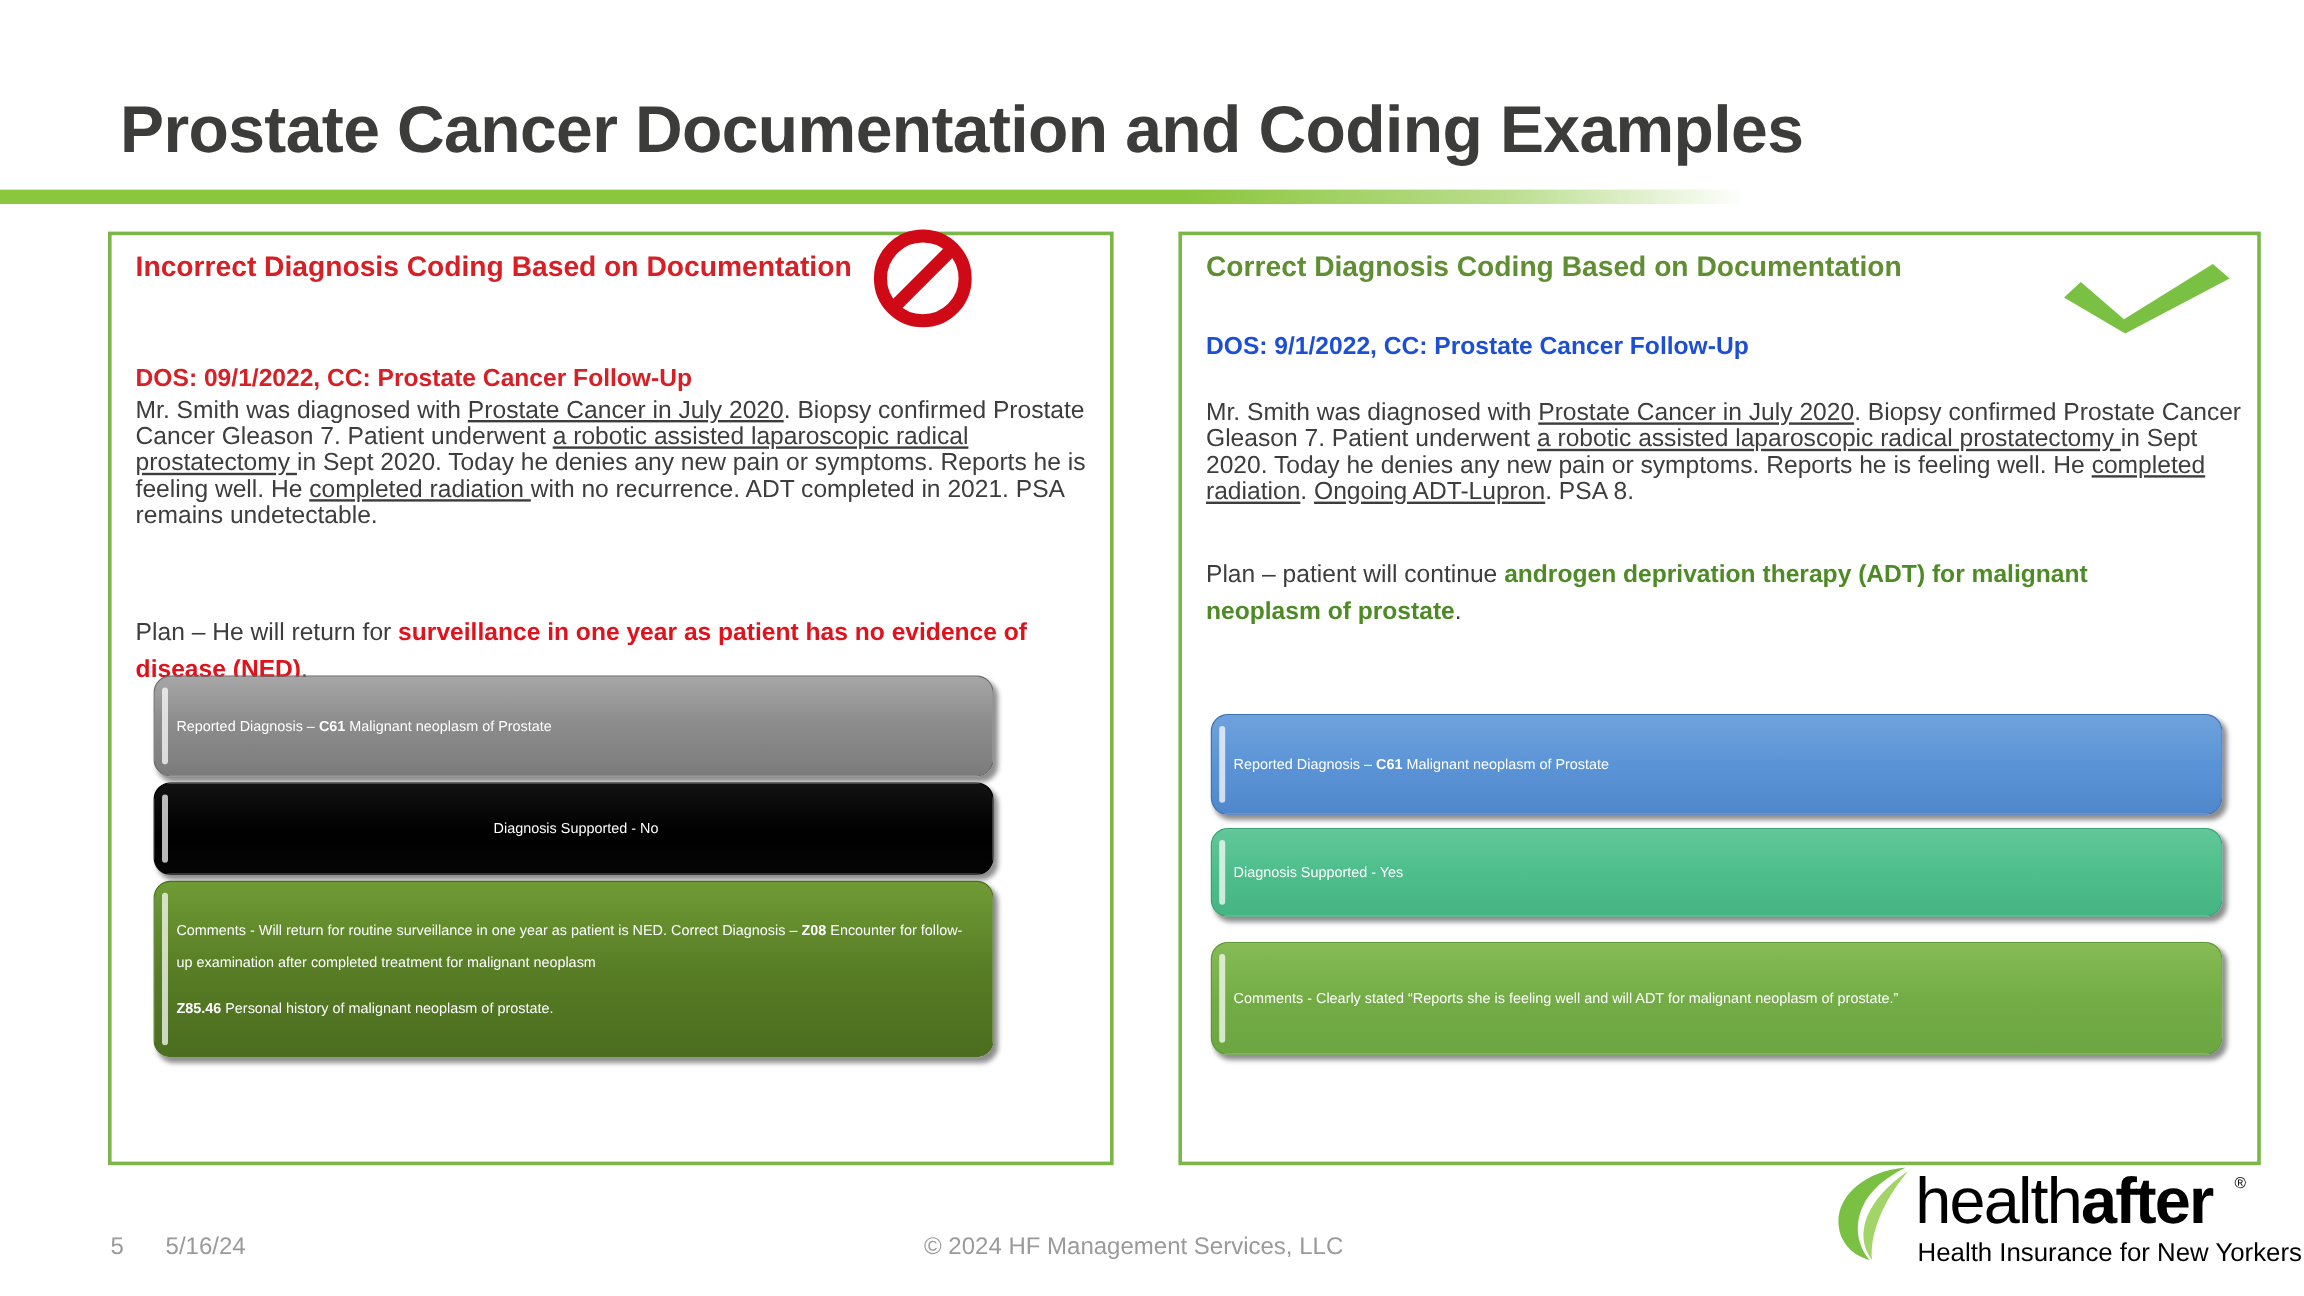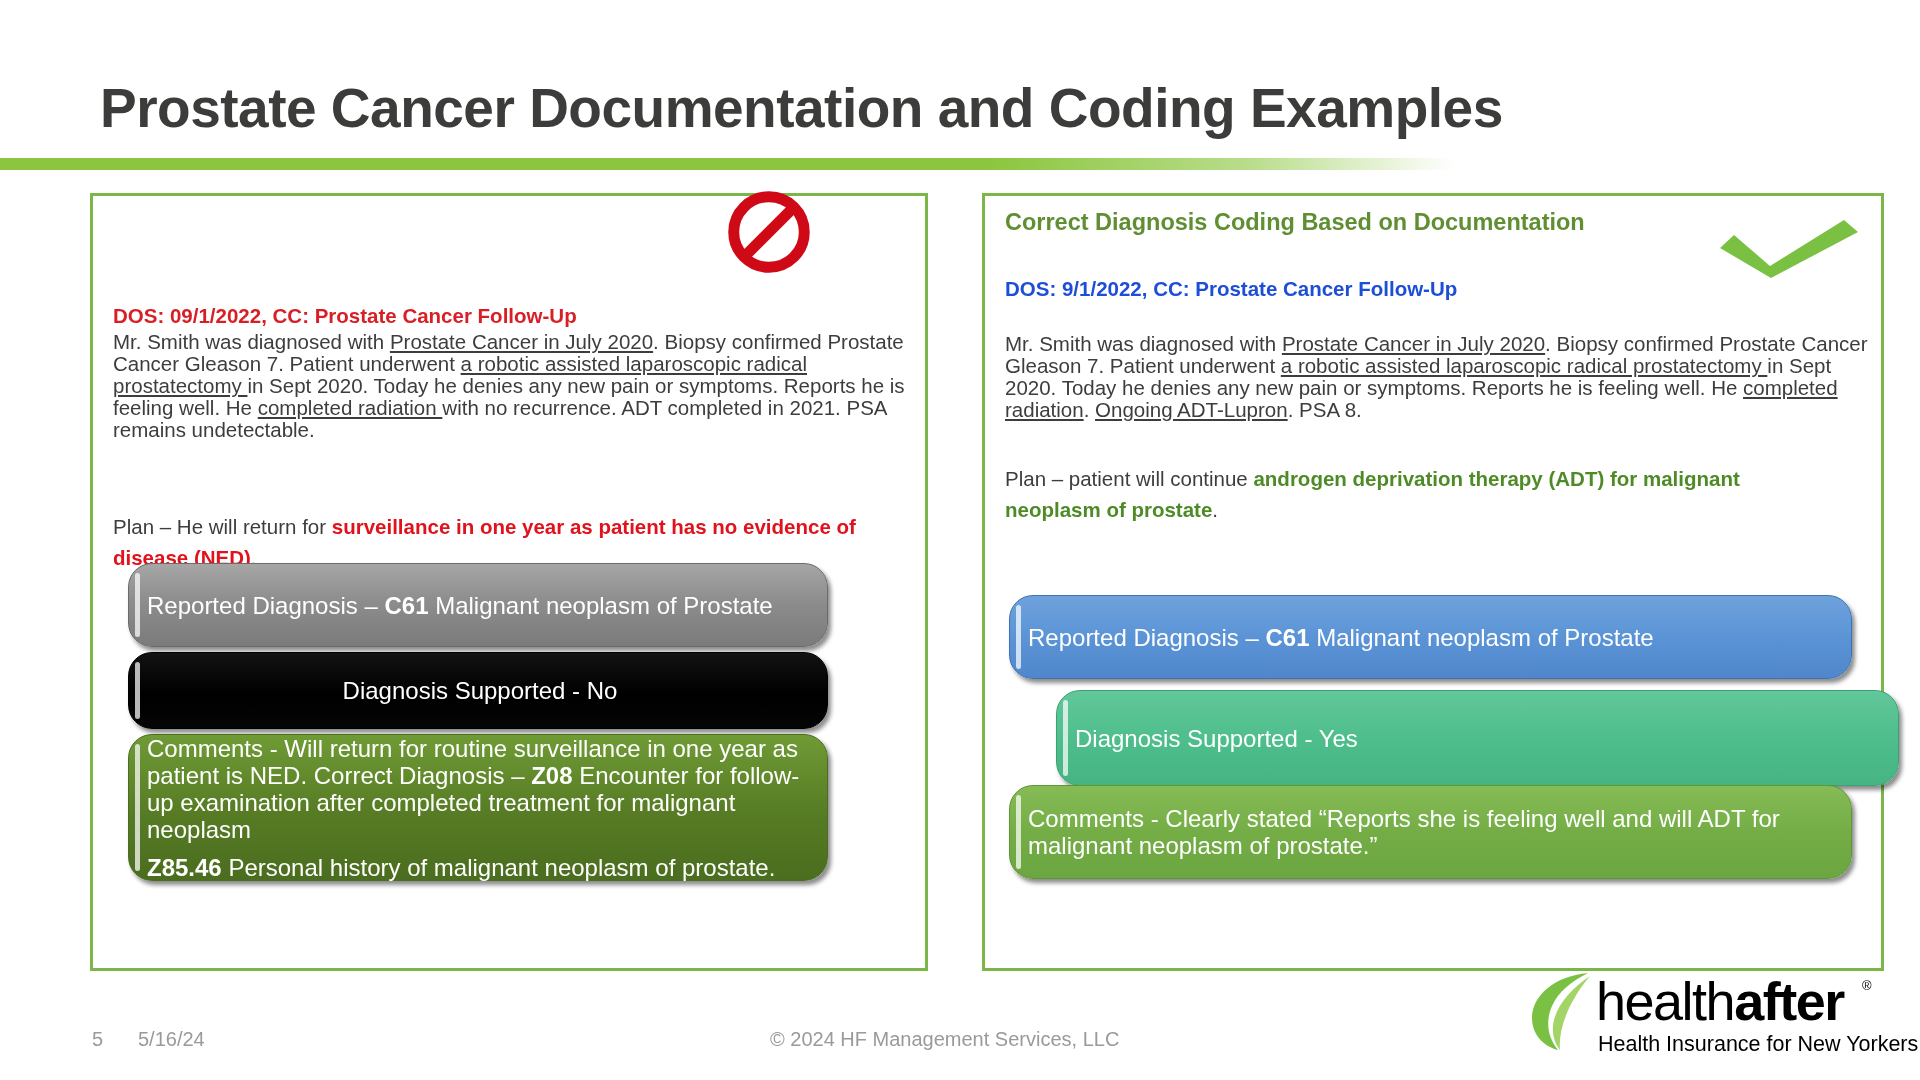--- a/index.html
+++ b/index.html
@@ -104,23 +104,23 @@
     left: 1718px;
     top: 218px;
     width: 142px;
     height: 62px;
   }
 
   
   .rbox {
     position: absolute;
     box-sizing: border-box;
-    border-radius: 24px;
+    border-radius: 14px;
     color: #ffffff;
-    font-size: 24px;
+    font-size: 12px;
     line-height: 27px;
     padding: 10px 14px 10px 18px;
     box-shadow: 3px 4px 4px rgba(0,0,0,0.45);
     display: flex;
     flex-direction: column;
     justify-content: center;
   }
   .rbox::before {
     content: "";
     position: absolute;
@@ -152,21 +152,21 @@
   }
   #box-l3 p + p { margin-top: 11px; }
 
   
   #box-r1 {
     left: 1009px; top: 595px; width: 843px; height: 84px;
     background: linear-gradient(to bottom, #6ea2dc 0%, #5b94d6 50%, #5087cc 100%);
     border: 1px solid #3f72b4;
   }
   #box-r2 {
-    left: 1056px; top: 690px; width: 843px; height: 96px;
+    left: 1009px; top: 690px; width: 843px; height: 74px;
     background: linear-gradient(to bottom, #62c79a 0%, #4ebe8c 50%, #46b483 100%);
     border: 1px solid #3ba173;
   }
   #box-r3 {
     left: 1009px; top: 785px; width: 843px; height: 94px;
     background: linear-gradient(to bottom, #86bb55 0%, #74ad46 50%, #6ca641 100%);
     border: 1px solid #5f9637;
   }
 
   
@@ -228,20 +228,21 @@
     white-space: nowrap;
   }
 </style>
 </head>
 <body>
 
 <div id="slide-title">Prostate Cancer Documentation and Coding Examples</div>
 <div id="title-rule"></div>
 
 <div class="panel" id="panel-incorrect">
+  <div class="panel-heading" id="heading-incorrect">Incorrect Diagnosis Coding Based on Documentation</div>
   <div class="panel-dos" id="dos-incorrect">DOS: 09/1/2022, CC: Prostate Cancer Follow-Up</div>
   <div class="panel-body" id="body-incorrect"><span>Mr. Smith was diagnosed with </span><span class="u">Prostate Cancer in July 2020</span><span>. Biopsy confirmed Prostate Cancer Gleason 7. Patient underwent </span><span class="u">a robotic assisted laparoscopic radical prostatectomy </span><span>in Sept 2020. Today he denies any new pain or symptoms. Reports he is feeling well. He </span><span class="u">completed radiation </span><span>with no recurrence. ADT completed in 2021. PSA remains undetectable.</span></div>
   <div class="panel-plan" id="plan-incorrect"><span>Plan – He will return for </span><span class="hl-red">surveillance in one year as patient has no evidence of disease (NED)</span><span>.</span></div>
 </div>
 
 <svg id="no-icon" viewBox="0 0 100 100">
   <circle cx="50" cy="50" r="42" fill="none" stroke="#cf0a16" stroke-width="13"></circle>
   <line x1="21" y1="79" x2="79" y2="21" stroke="#cf0a16" stroke-width="13" stroke-linecap="butt"></line>
 </svg>
 

